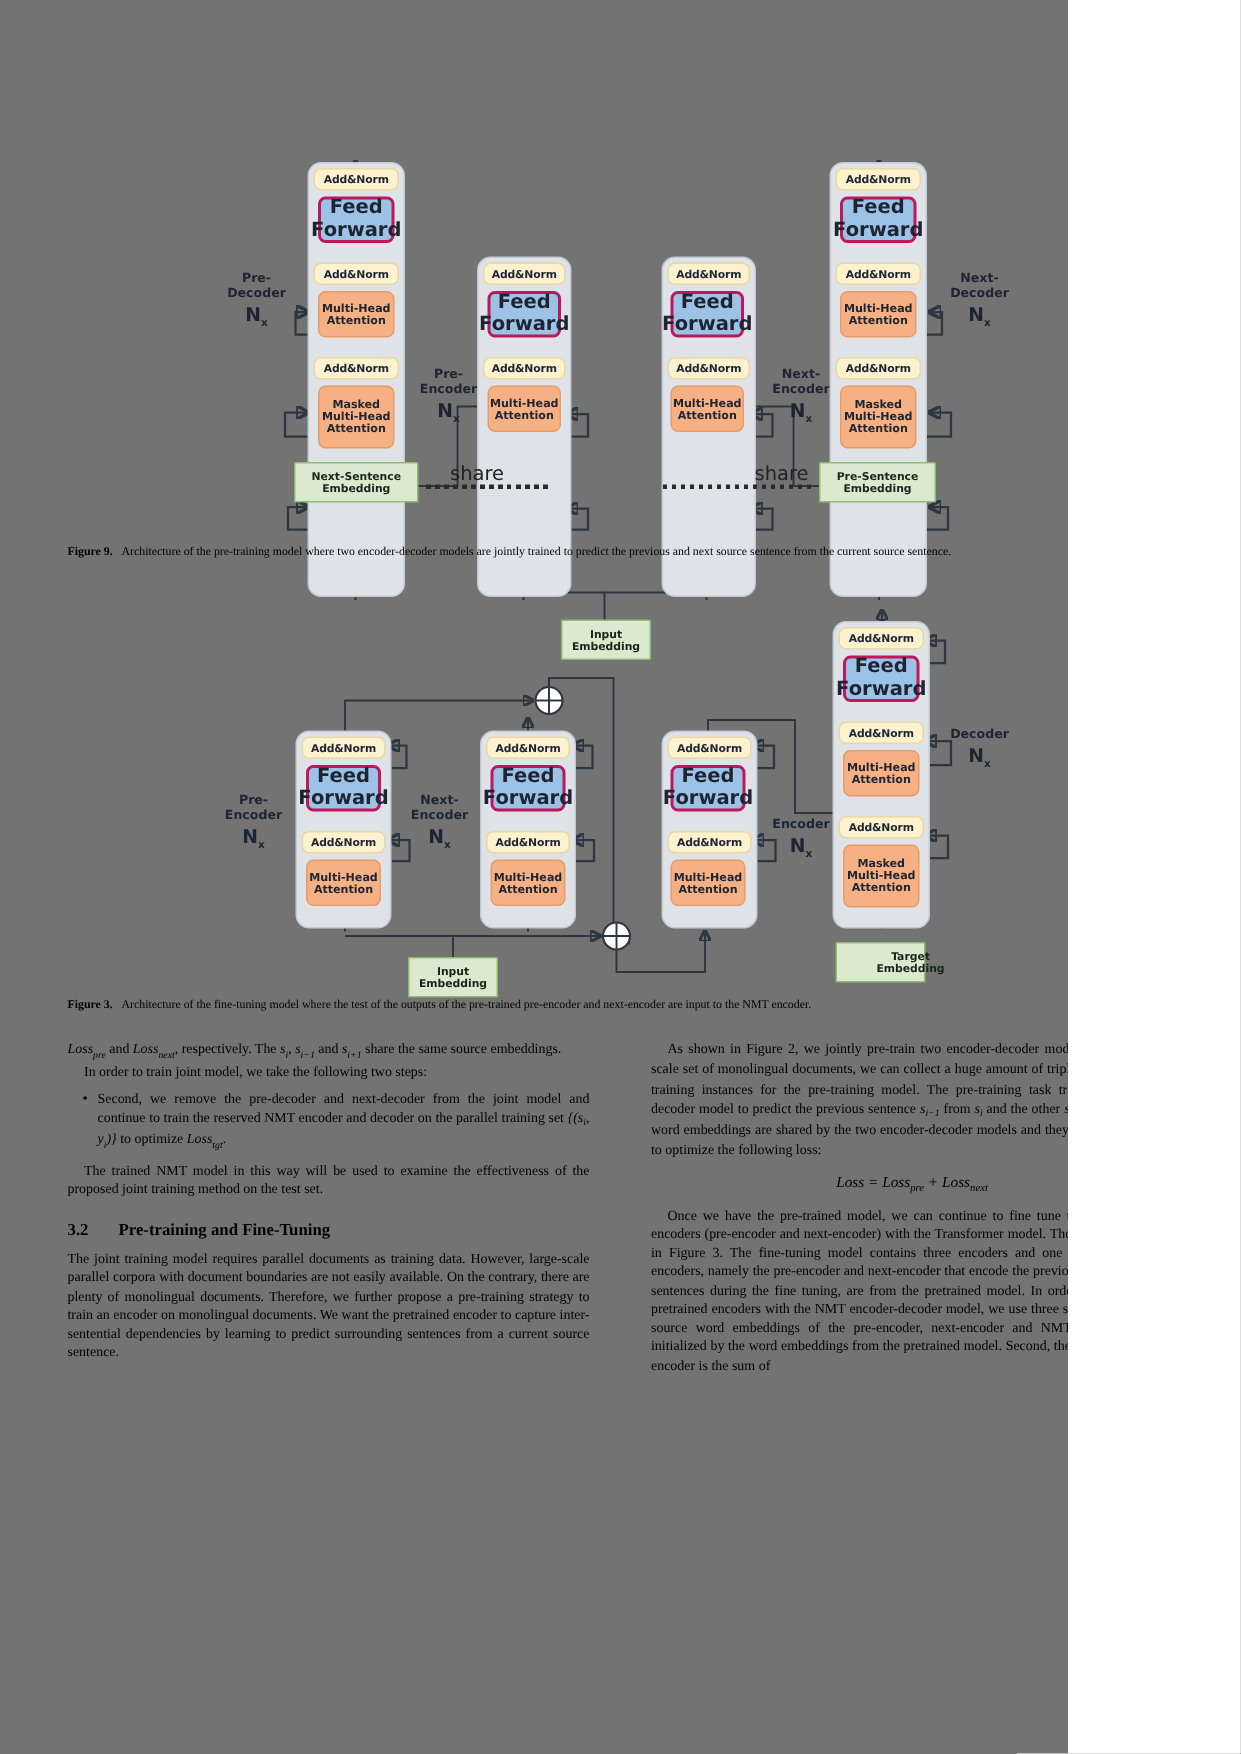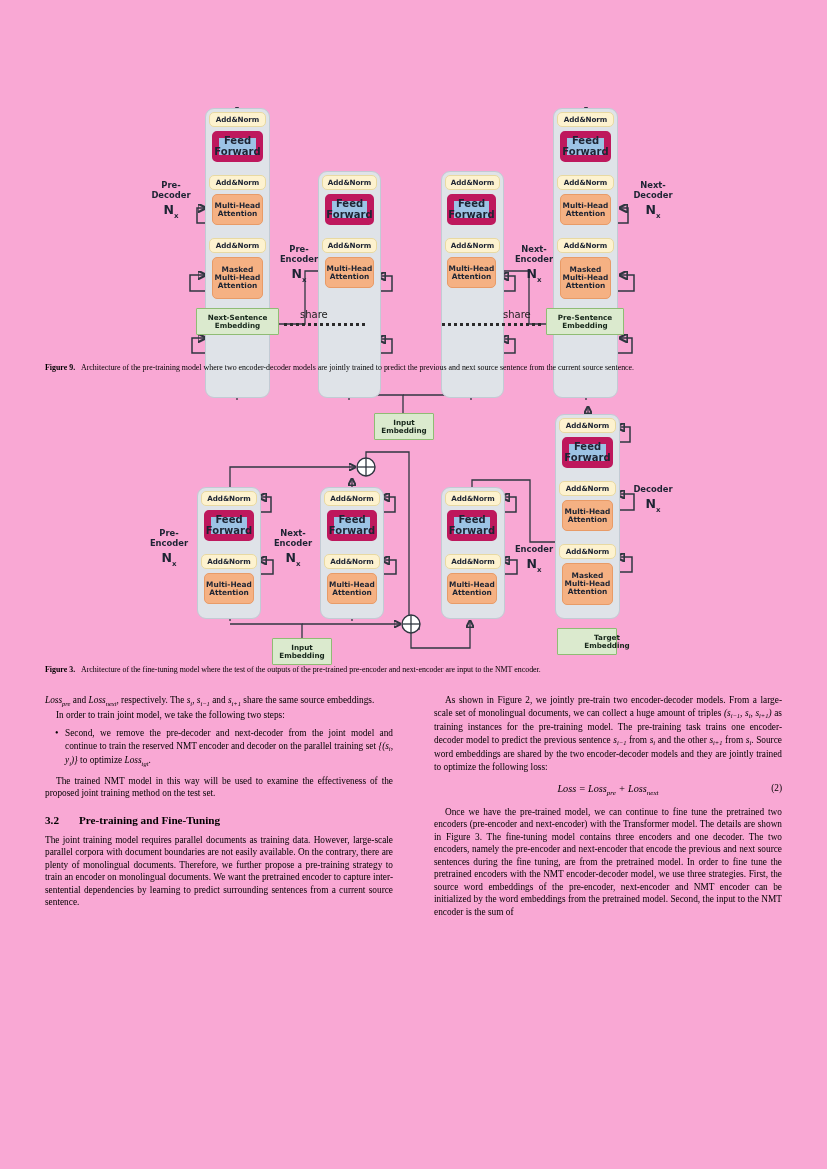--- a/index.html
+++ b/index.html
@@ -1,37 +1,37 @@
 <!DOCTYPE html>
 <html><head>
 <meta charset="utf-8">
 <style>
   html,body{margin:0;padding:0;background:#ffffff;}
   body{width:827px;height:1169px;position:relative;font-family:"Liberation Serif",serif;color:#000;}
-  .page{position:absolute;left:0;top:0;width:827px;height:1169px;background:#f9a8d4;overflow:hidden;}
+  .page{position:absolute;left:0;top:0;width:712px;height:1169px;background:#737373;overflow:hidden;}
 
   
   .figure{position:absolute;left:0;width:827px;}
   .diagram{position:relative;width:827px;}
 
   .stack{position:absolute;background:#dfe3e8;border:1px solid #c2cbd4;border-radius:9px;box-sizing:border-box;}
 
   .blk{position:absolute;box-sizing:border-box;border-radius:5px;display:flex;align-items:center;justify-content:center;
        text-align:center;font-family:"DejaVu Sans",sans-serif;font-weight:700;color:#1d2433;line-height:1.08;}
   .blk.an{background:#fdf2cf;border:1px solid #e8d9a2;font-size:7.2px;letter-spacing:-.1px;}
-  .blk.ff{background:#9cc3e5;border:7px solid #be185d;font-size:10px;}
+  .blk.ff{background:#9cc3e5;border:2px solid #be185d;font-size:13px;}
   .blk.mh{background:#f5b183;border:1px solid #e89b67;font-size:7.4px;}
   .blk.emb{background:#dbeace;border:1px solid #8fbc74;border-radius:1px;font-size:7.2px;color:#16261a;}
 
   .lbl{position:absolute;font-family:"DejaVu Sans",sans-serif;font-weight:700;color:#1d2433;
        text-align:center;line-height:1.18;font-size:8.4px;}
   .lbl .nx{display:block;font-size:12.5px;margin-top:2px;}
   .lbl .nx sub{font-size:7px;font-weight:700;}
 
-  .sharelbl{position:absolute;font-family:"DejaVu Sans",sans-serif;font-weight:400;font-size:10px;color:#222;text-align:right;}
+  .sharelbl{position:absolute;font-family:"DejaVu Sans",sans-serif;font-weight:400;font-size:13px;color:#222;text-align:right;}
   .dots{position:absolute;height:3px;
         background-image:repeating-linear-gradient(to right,#2b2b2b 0 3px,transparent 3px 6px);}
 
   svg.wires{position:absolute;left:0;top:0;overflow:visible;}
   svg.wires path,svg.wires line{fill:none;stroke:#2f3640;stroke-width:1.5;}
   svg.wires .thin{stroke-width:1.3;}
   svg.wires circle.plus{fill:#fff;stroke:#2f3640;stroke-width:1.4;}
 
   
   .caption{position:absolute;font-family:"Liberation Serif",serif;font-size:7.9px;line-height:1.45;

